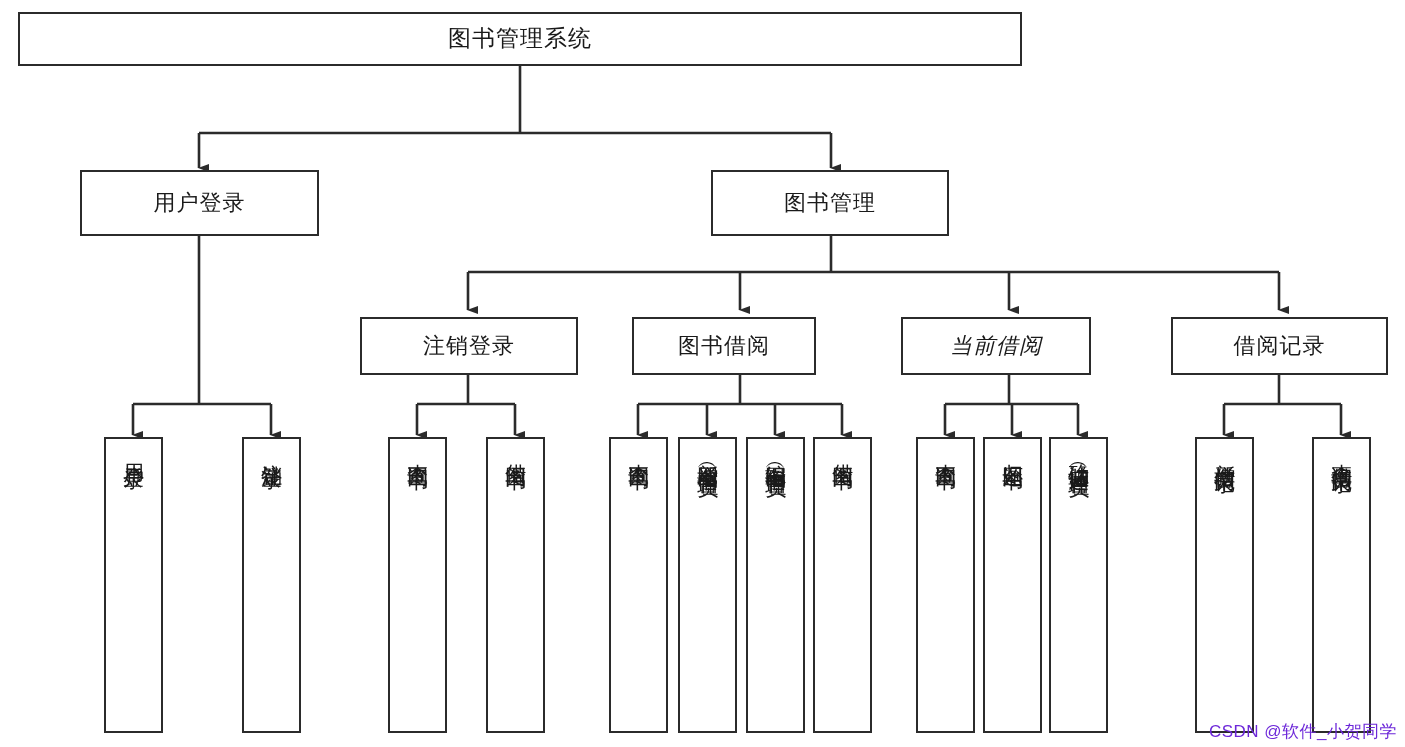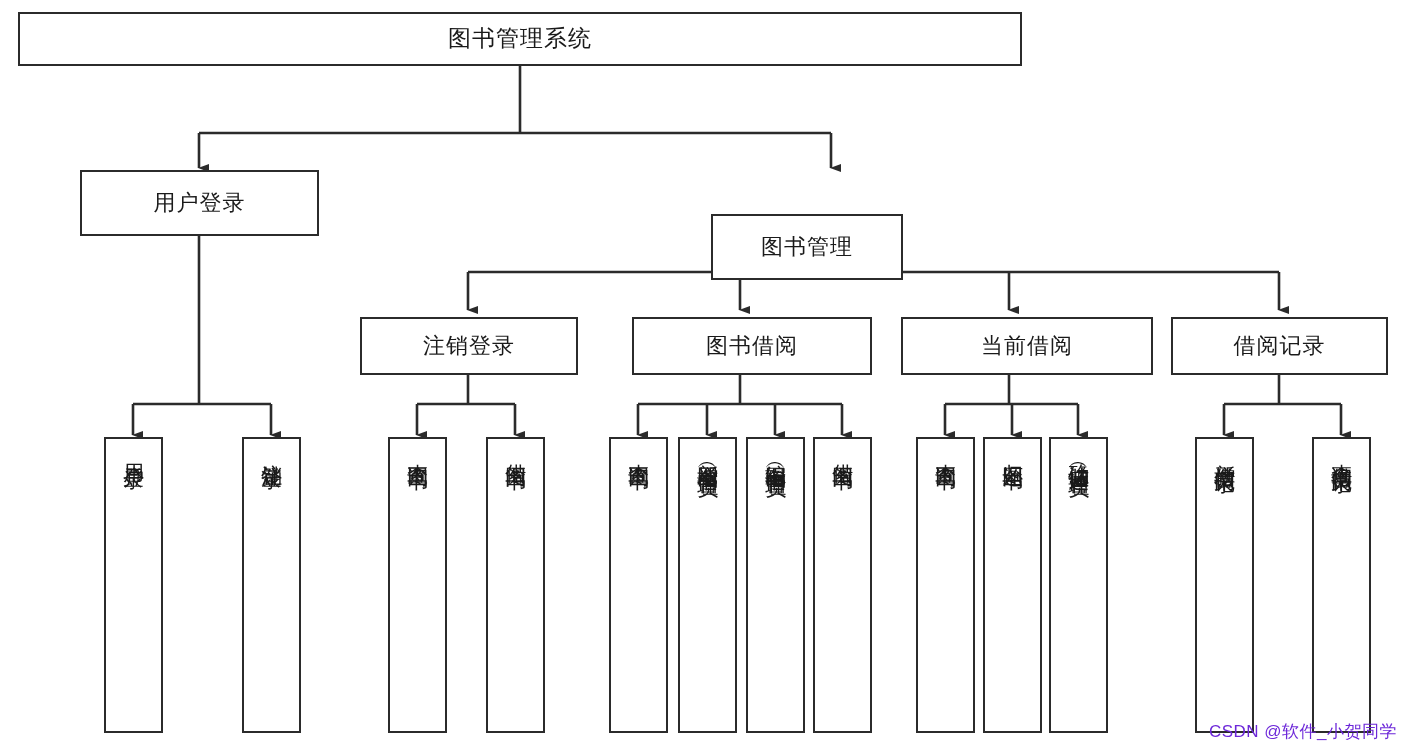--- a/index.html
+++ b/index.html
@@ -132,33 +132,33 @@
   </svg>
 
   <div class="node horiz root" style="left:18px; top:12px; width:1004px; height:54px;">
     <span class="node-label">图书管理系统</span>
   </div>
 
   <div class="node horiz" style="left:80px; top:170px; width:239px; height:66px;">
     <span class="node-label">用户登录</span>
   </div>
 
-  <div class="node horiz" style="left:711px; top:170px; width:192px; height:66px;margin-top:44px;">
+  <div class="node horiz" style="left:711px; top:170px; width:238px; height:66px;">
     <span class="node-label">图书管理</span>
   </div>
 
   <div class="node horiz" style="left:360px; top:317px; width:218px; height:58px;">
     <span class="node-label">注销登录</span>
   </div>
 
-  <div class="node horiz" style="left:632px; top:317px; width:240px; height:58px;">
+  <div class="node horiz" style="left:632px; top:317px; width:184px; height:58px;">
     <span class="node-label">图书借阅</span>
   </div>
 
-  <div class="node horiz" style="left:901px; top:317px; width:252px; height:58px;">
+  <div class="node horiz" style="left:901px; top:317px; width:190px; height:58px;font-style:italic;">
     <span class="node-label">当前借阅</span>
   </div>
 
   <div class="node horiz" style="left:1171px; top:317px; width:217px; height:58px;">
     <span class="node-label">借阅记录</span>
   </div>
 
   <div class="node vert" style="left:104px; top:437px; width:59px; height:296px;">
     <span class="node-label">用户登录</span>
   </div>

